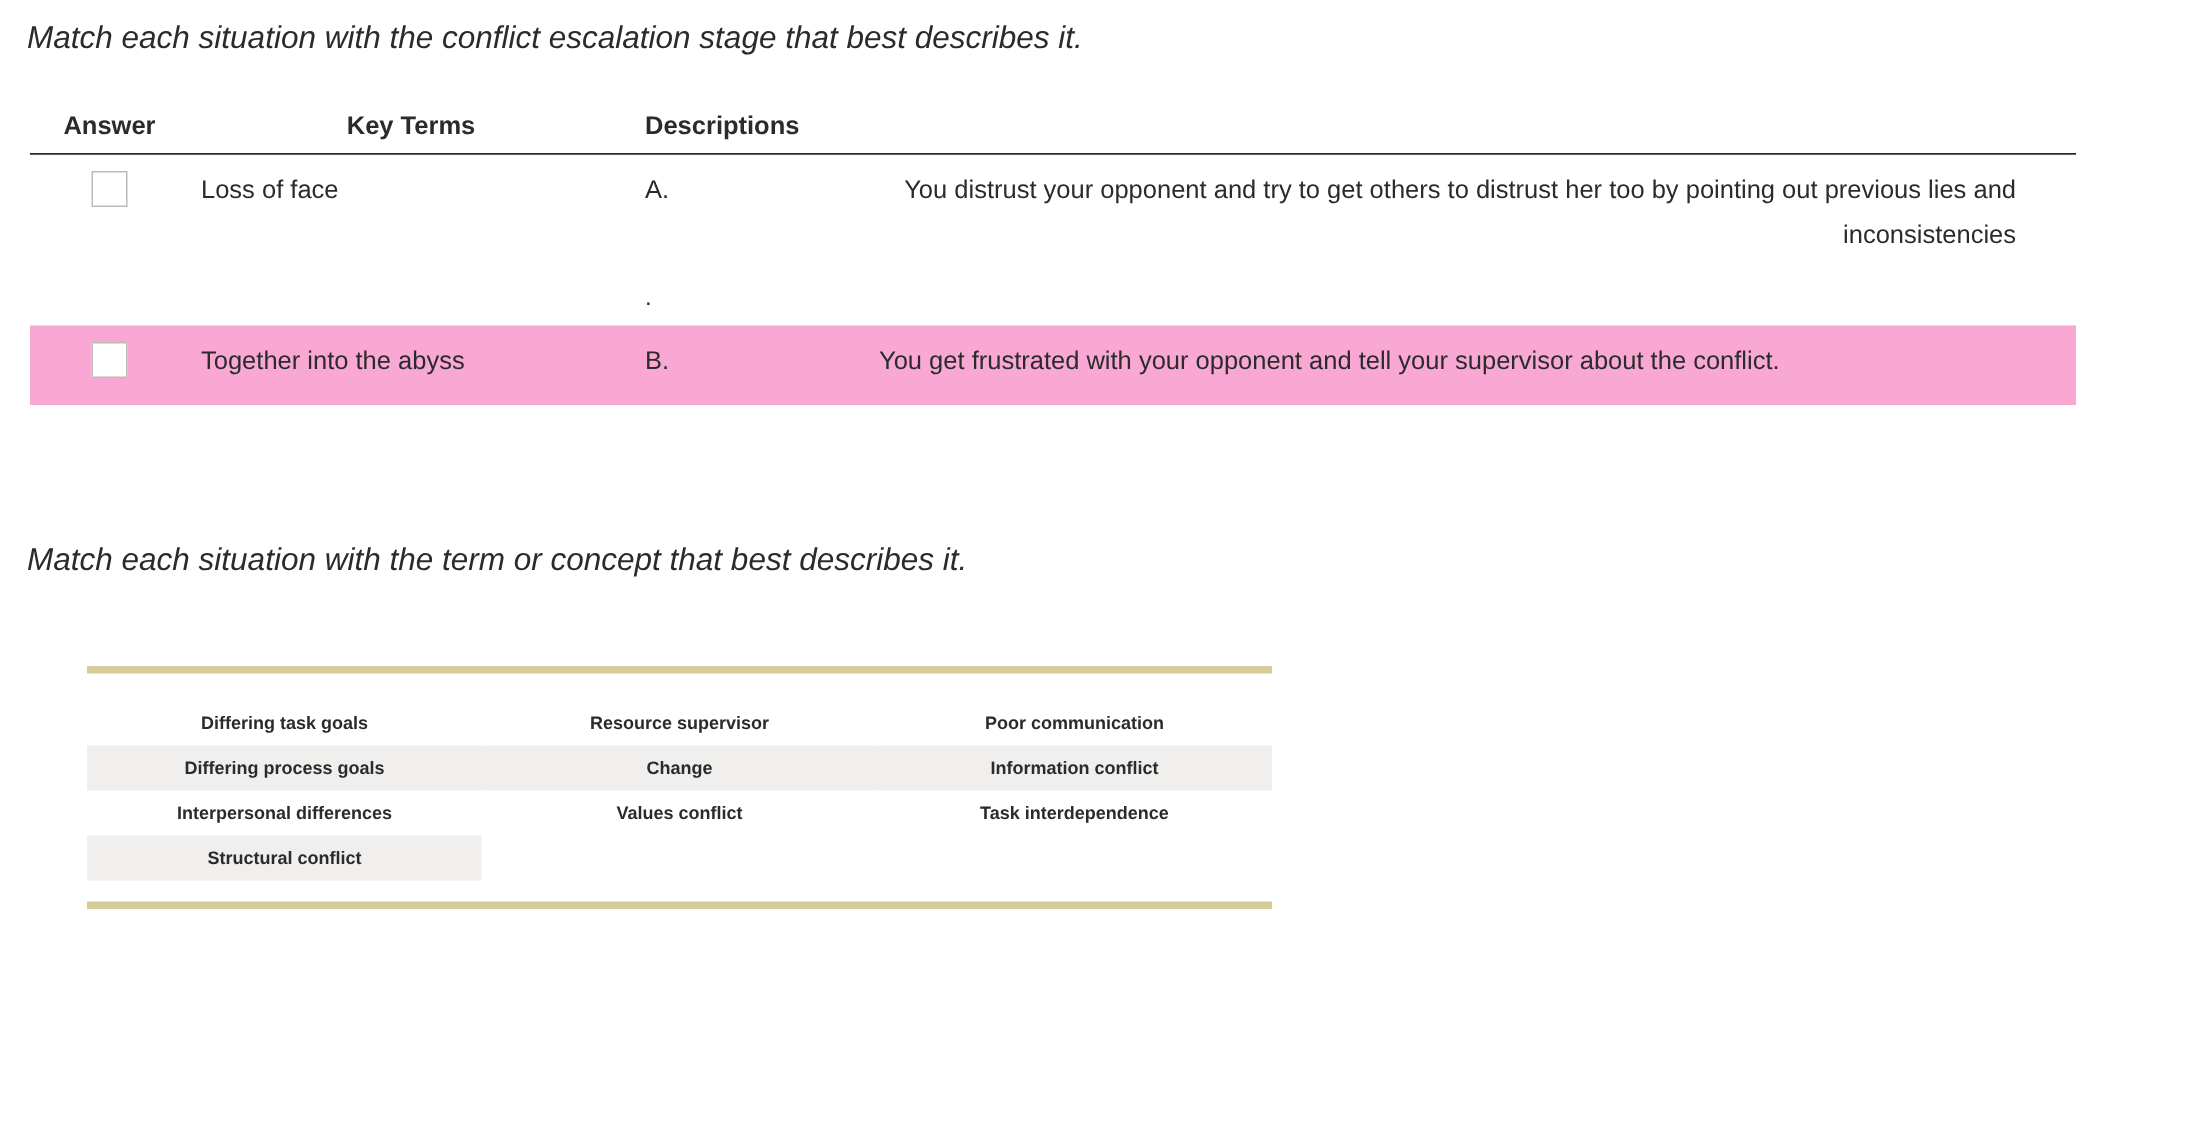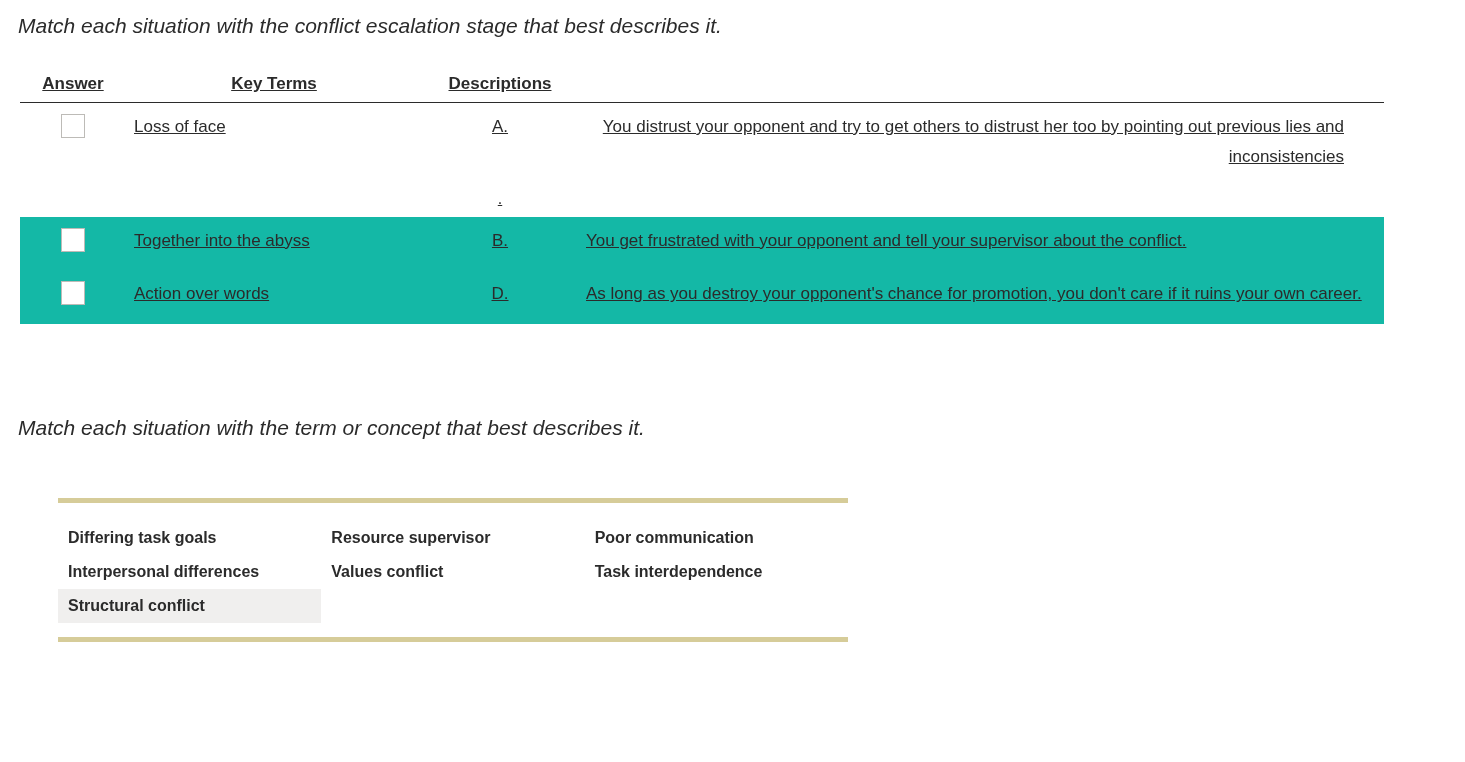--- a/index.html
+++ b/index.html
@@ -17,42 +17,41 @@
   .prompt {
     font-style: italic;
     font-size: 21px;
     margin: 0 0 30px 2px;
   }
   
   .match-table {
     border-collapse: collapse;
     width: 1364px;
     margin-left: 4px;
-    text-decoration: underline;
   }
   .match-table th {
     text-align: center;
     font-weight: bold;
     font-style: normal;
     padding: 6px 8px 8px 8px;
     font-size: 17px;
     border-bottom: 1px solid #2b2b2b;
     vertical-align: bottom;
   }
   .match-table td {
     padding: 9px 8px;
     vertical-align: top;
     font-size: 17px;
     line-height: 1.75;
   }
   .match-table .col-answer { width: 90px; text-align: center; }
   .match-table .col-term   { width: 280px; }
-  .match-table .col-letter { width: 140px; text-align: center; }
+  .match-table .col-letter { width: 140px; text-align: left; }
   .match-table .col-desc   { }
-  .match-table tr.striped td { background: #14b8a6; }
+  .match-table tr.striped td { background: #f9a8d4; }
   .match-table tr.row-a td.col-desc { text-align: right; padding-right: 40px; }
   .answer-box {
     display: inline-block;
     width: 22px;
     height: 22px;
     border: 1px solid #bdbbb7;
     background: #fff;
     margin-top: 2px;
   }
   .dot-row td { padding-top: 4px; padding-bottom: 4px; font-size: 16px; }
@@ -65,23 +64,23 @@
   .concepts-bar {
     height: 5px;
     background: #d6cc99;
   }
   .concepts-table {
     width: 100%;
     border-collapse: collapse;
     margin: 18px 0 14px 0;
   }
   .concepts-table td {
-    text-align: left;
+    text-align: center;
     font-weight: bold;
-    font-size: 16px;
+    font-size: 12px;
     padding: 8px 10px;
     vertical-align: middle;
     width: 33.33%;
   }
   .concepts-table tr.striped td { background: #f0efee; }
   .concepts-table tr.striped td.empty { background: transparent; }
 </style>
 </head>
 <body>
 
@@ -115,39 +114,38 @@
       </tr>
 
       <tr class="striped">
         <td class="col-answer"><span class="answer-box"></span></td>
         <td class="col-term">Together into the abyss</td>
         <td class="col-letter">B.</td>
         <td class="col-desc">You get frustrated with your opponent and tell your supervisor about the conflict.</td>
       </tr>
 
 
-      <tr class="striped">
-        <td class="col-answer"><span class="answer-box"></span></td>
-        <td class="col-term">Action over words</td>
-        <td class="col-letter">D.</td>
-        <td class="col-desc">As long as you destroy your opponent's chance for promotion, you don't care if it ruins your own career.</td>
-      </tr>
     </tbody>
   </table>
 
   <p class="prompt" style="margin-top:92px;">Match each situation with the term or concept that best describes it.</p>
 
   <div class="concepts-wrap">
     <div class="concepts-bar"></div>
     <table class="concepts-table">
       <tbody>
         <tr>
           <td>Differing task goals</td>
           <td>Resource supervisor</td>
           <td>Poor communication</td>
+        </tr>
+        <tr class="striped">
+          <td>Differing process goals</td>
+          <td>Change</td>
+          <td>Information conflict</td>
         </tr>
         <tr>
           <td>Interpersonal differences</td>
           <td>Values conflict</td>
           <td>Task interdependence</td>
         </tr>
         <tr class="striped">
           <td>Structural conflict</td>
           <td class="empty"></td>
           <td class="empty"></td>

